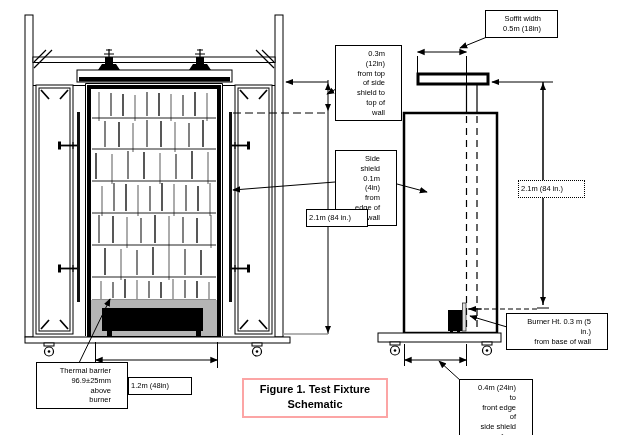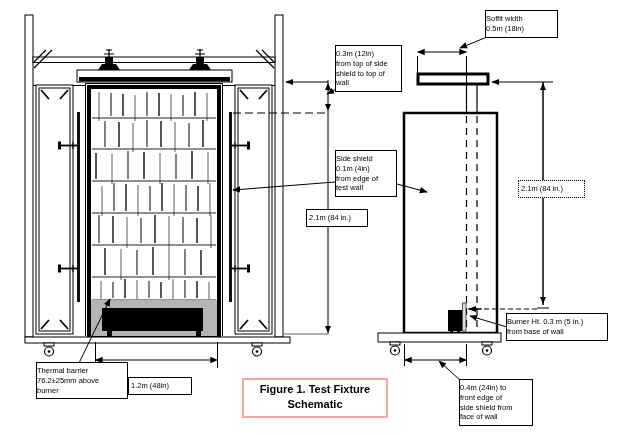--- a/index.html
+++ b/index.html
@@ -13,22 +13,22 @@
   .wl3{fill:#fff;stroke:#000;stroke-width:3;}
   .wl4{fill:none;stroke:#000;stroke-width:4;}
   .s1{stroke:#000;stroke-width:1;fill:none;}
   .s12{stroke:#000;stroke-width:1.2;fill:none;}
   .s15{stroke:#000;stroke-width:1.5;fill:none;}
   .s17{stroke:#000;stroke-width:1.7;fill:none;}
   .s18{stroke:#000;stroke-width:1.8;fill:none;}
   .blk{fill:#000;stroke:none;}
   
   .lbl{position:absolute;background:#fff;border:1px solid #000;color:#000;
-       font-size:7.5px;line-height:1.3;padding:3px 0;white-space:pre-line;
-       box-sizing:border-box;z-index:2;}
+       font-size:7.5px;line-height:1.3;padding:3px 16px;white-space:pre-line;
+       box-sizing:border-box;z-index:2;text-align:right;}
   .ctr{text-align:left;padding:3px 2px;}
   .dotted{border:1px dotted #000;}
   .title-box{position:absolute;background:#fff;border:2px solid #fca5a5;color:#000;
        font-weight:bold;font-size:11px;line-height:1.4;text-align:center;
        white-space:pre-line;padding:2px 2px 3px;box-sizing:border-box;z-index:2;
        font-family:"Liberation Sans",sans-serif;}
 </style>
 </head>
 <body>
 
@@ -261,19 +261,19 @@
 test wall</div>
   <div class="lbl ctr" style="left:306px;top:209px;width:62px;">2.1m (84 in.)</div>
   <div class="lbl ctr dotted" style="left:518px;top:180px;width:67px;">2.1m (84 in.)</div>
   <div class="lbl" style="left:506px;top:313px;width:102px;">Burner Ht. 0.3 m (5 in.)
 from base of wall</div>
   <div class="lbl" style="left:459px;top:379px;width:74px;">0.4m (24in) to
 front edge of
 side shield from
 face of wall</div>
   <div class="lbl" style="left:36px;top:362px;width:92px;">Thermal barrier
-76.2±25mm above
+96.9±25mm above
 burner</div>
   <div class="lbl ctr" style="left:128px;top:351px;width:64px;margin-top:26px;">1.2m (48in)</div>
   <div class="title-box" style="left:242px;top:378px;width:146px;">Figure 1. Test Fixture
 Schematic</div>
 
 </div>
 
 </body></html>

